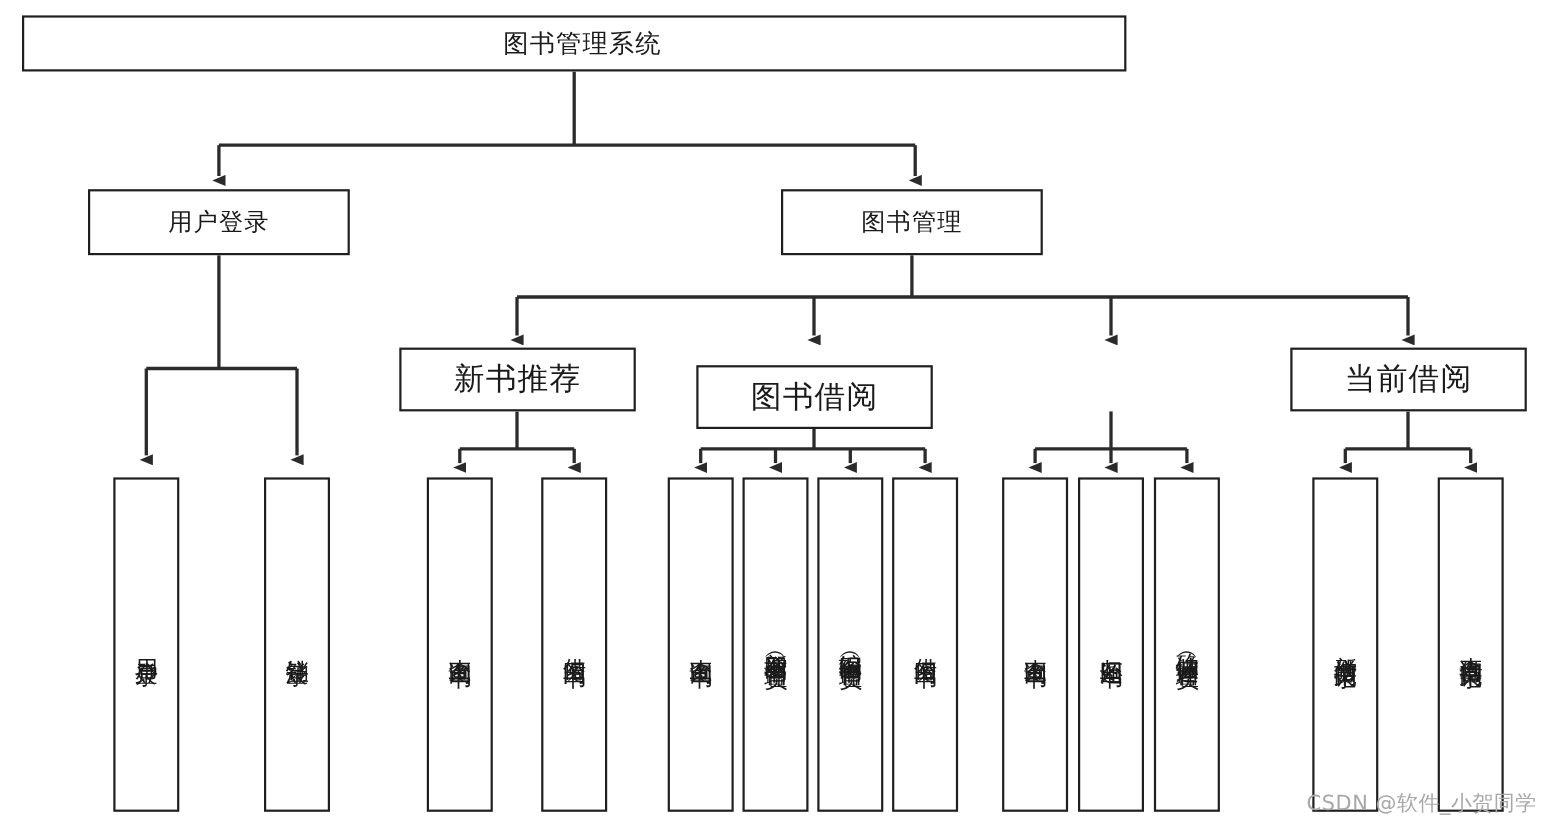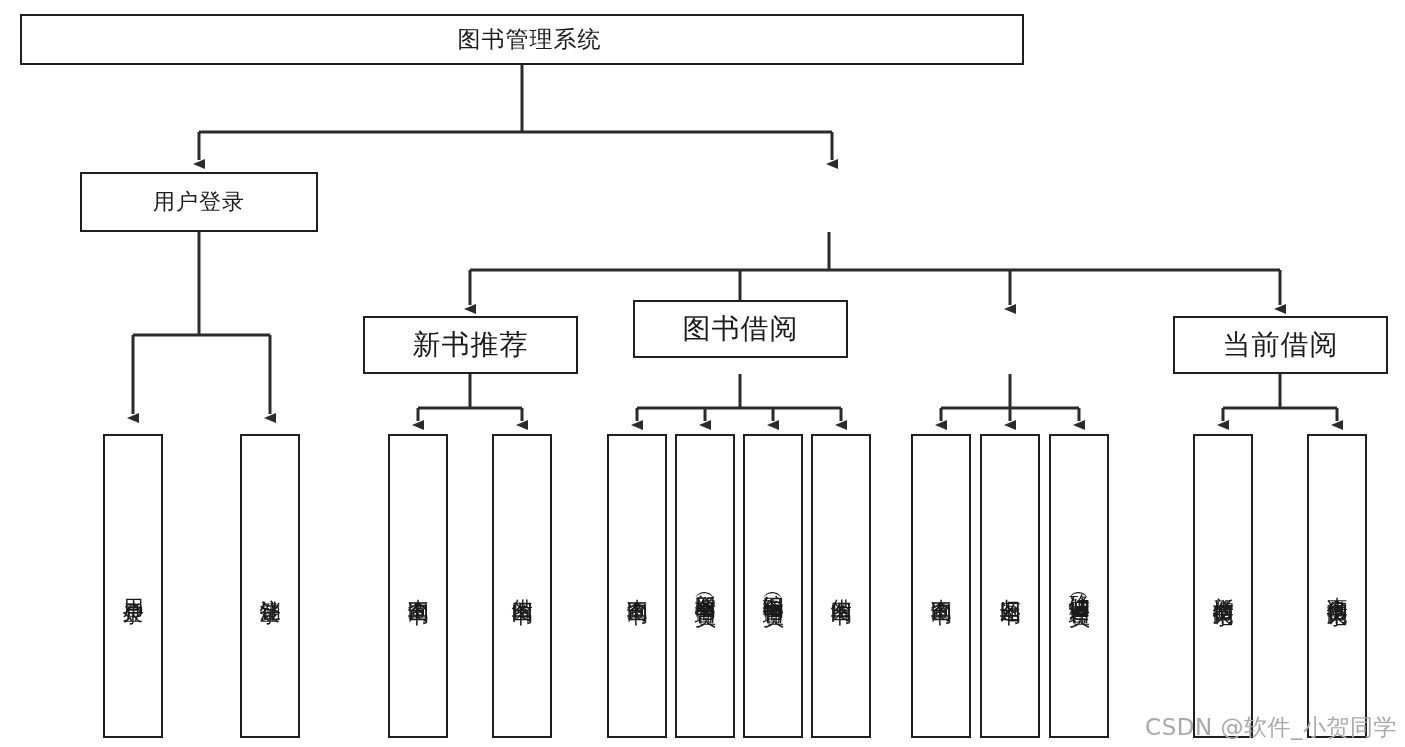--- a/index.html
+++ b/index.html
@@ -58,21 +58,21 @@
     white-space: nowrap;
   }
   .htext {
     letter-spacing: 1px;
     white-space: nowrap;
   }
   #watermark {
     position: absolute;
     right: 8px;
     bottom: 4px;
-    font-size: 23px;
+    font-size: 19px;
     color: #a8a8a8;
     letter-spacing: 0.5px;
     white-space: nowrap;
   }
 </style>
 </head>
 <body>
 
 <div id="canvas">
 
@@ -126,25 +126,28 @@
     </g>
   </svg>
 
   <div class="node root" style="left:20px; top:14px; width:1004px; height:51px;">
     <span class="htext">图书管理系统</span>
   </div>
 
   <div class="node lvl2" style="left:80px; top:172px; width:238px; height:60px;">
     <span class="htext">用户登录</span>
   </div>
+  <div class="node lvl2" style="left:710px; top:172px; width:238px; height:60px;">
+    <span class="htext">图书管理</span>
+  </div>
 
   <div class="node lvl3" style="left:363px; top:316px; width:215px; height:58px;">
     <span class="htext">新书推荐</span>
   </div>
-  <div class="node lvl3" style="left:633px; top:300px; width:215px; height:58px;">
+  <div class="node lvl3" style="left:633px; top:332px; width:215px; height:58px;">
     <span class="htext">图书借阅</span>
   </div>
   <div class="node lvl3" style="left:1173px; top:316px; width:215px; height:58px;">
     <span class="htext">当前借阅</span>
   </div>
 
   <div class="node leaf" style="left:103px; top:434px; width:60px; height:304px;">
     <span class="vtext">用户登录</span>
   </div>
   <div class="node leaf" style="left:240px; top:434px; width:60px; height:304px;">

